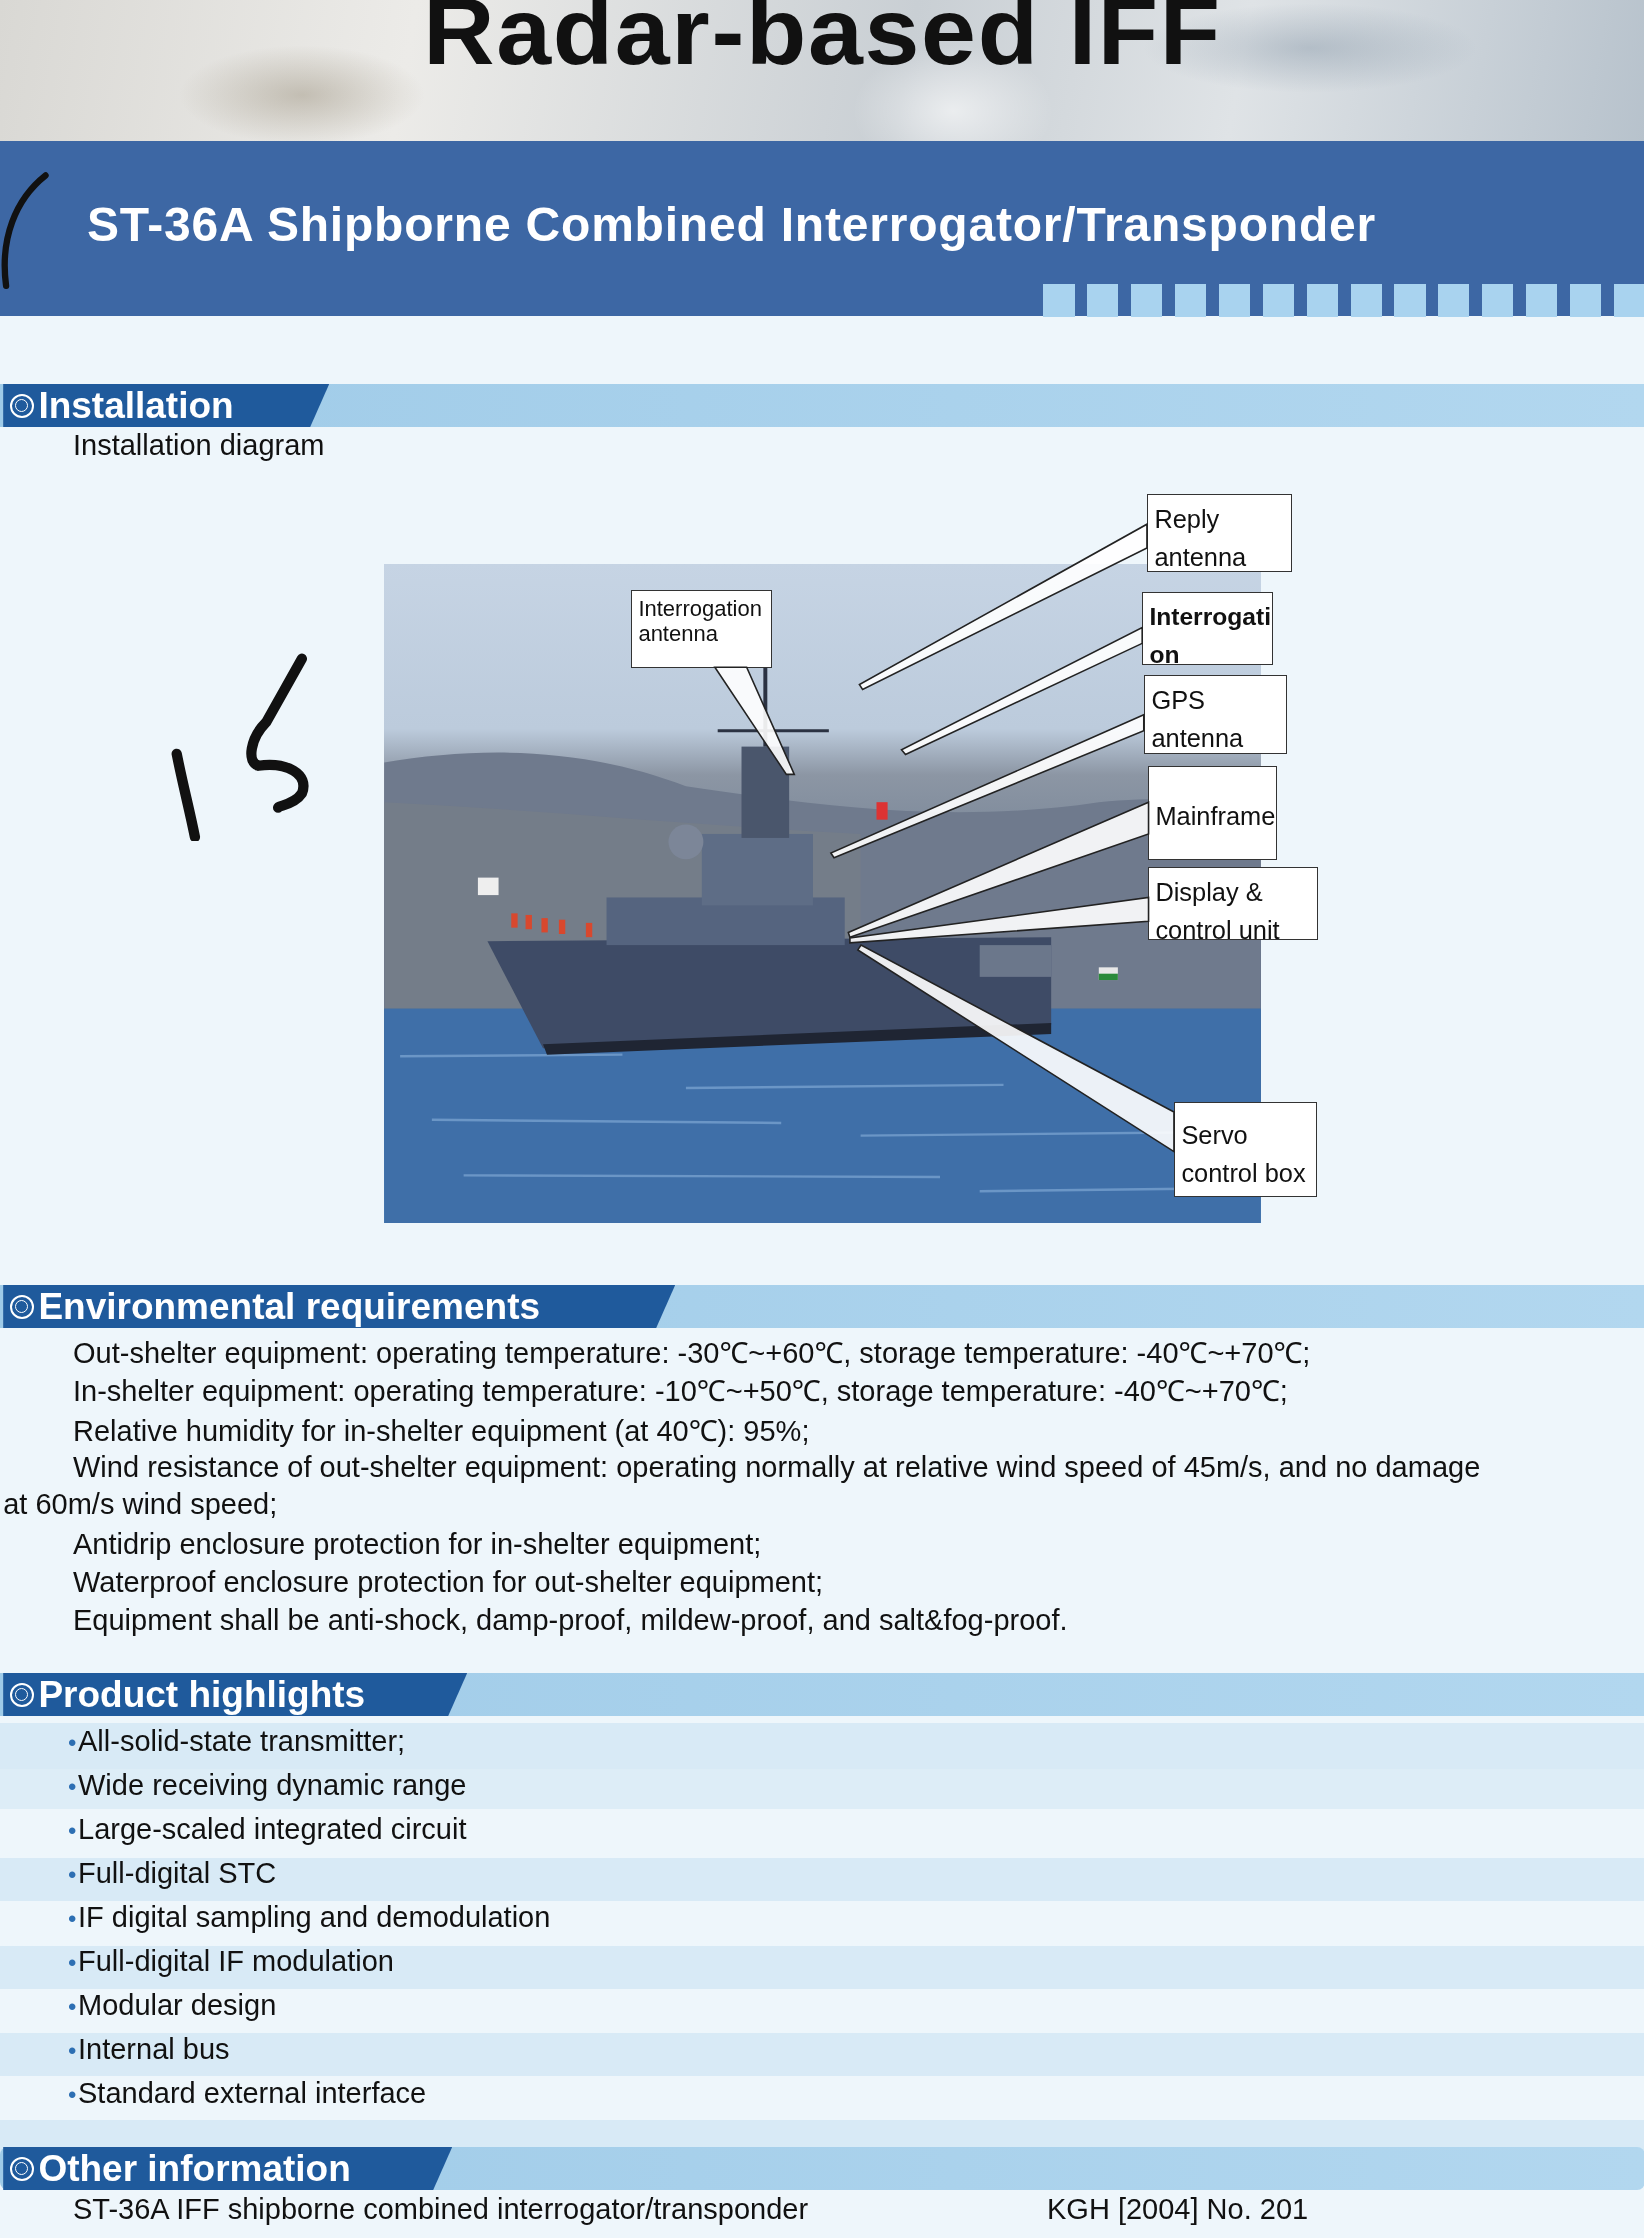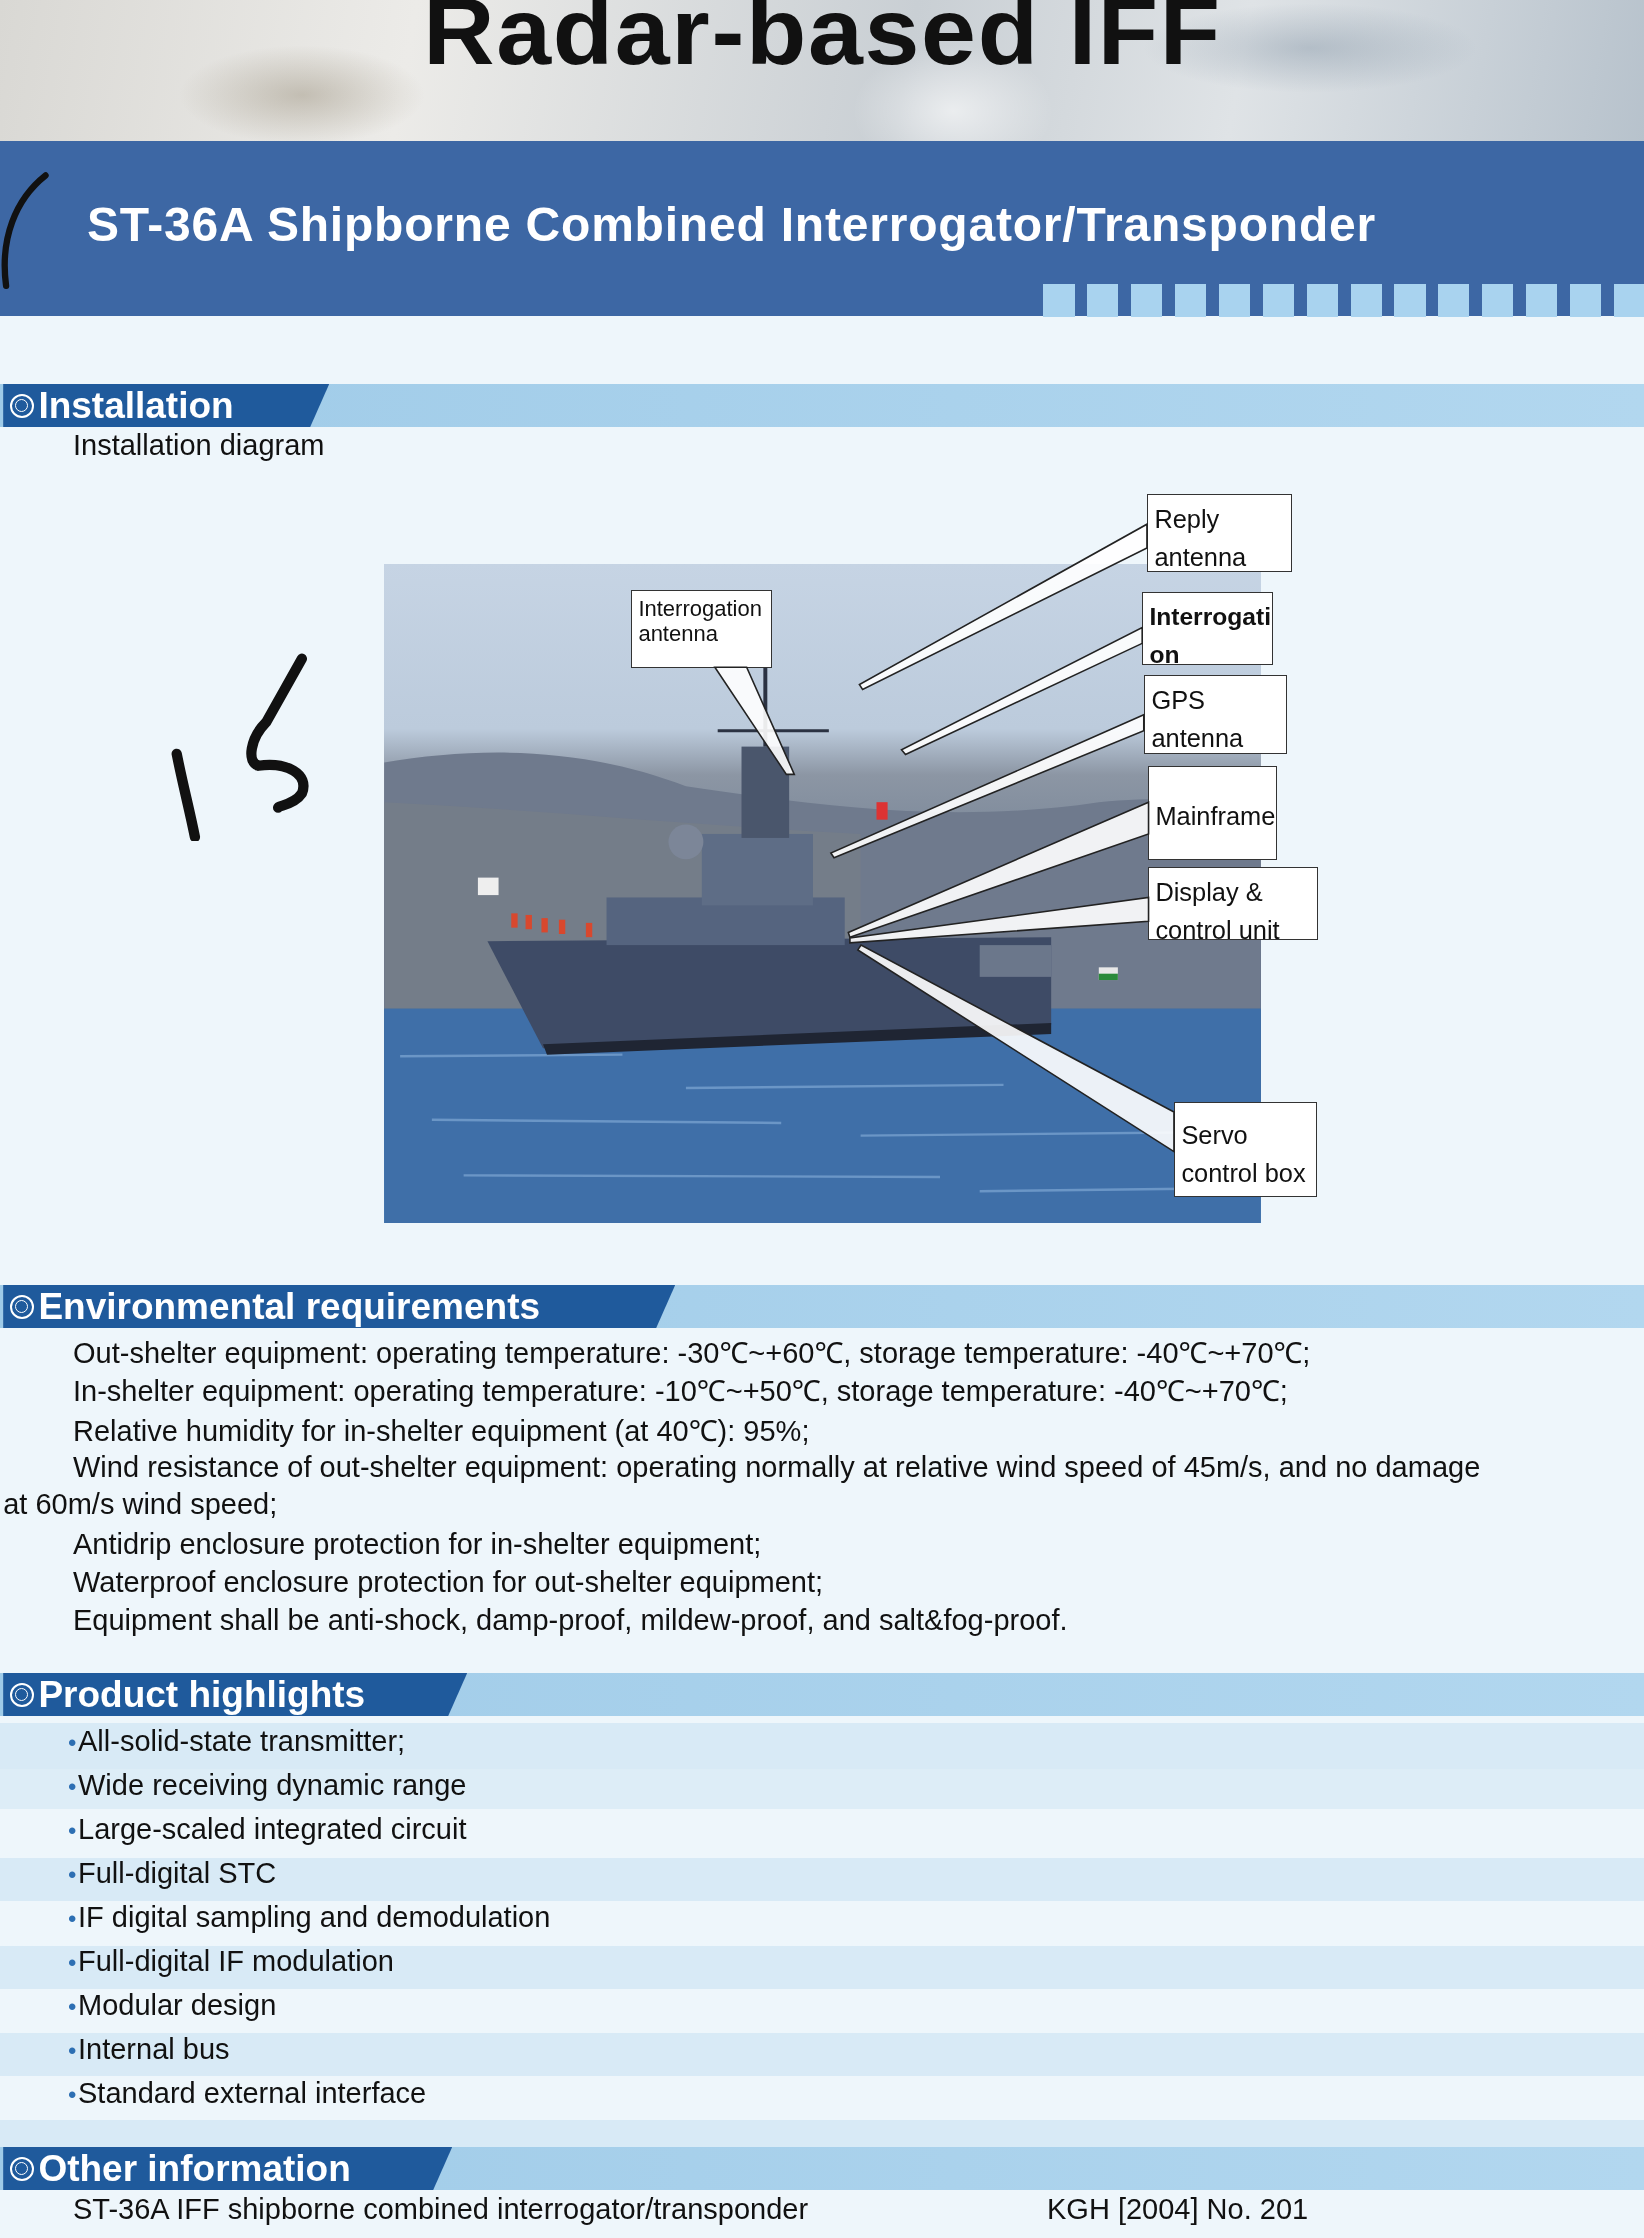--- a/index.html
+++ b/index.html
@@ -223,21 +223,21 @@
 <div class="hl-item" style="top:1725px;"><span class="dot">•</span><span>All-solid-state transmitter;</span></div>
 <div class="hl-item" style="top:1769px;"><span class="dot">•</span><span>Wide receiving dynamic range</span></div>
 <div class="hl-item" style="top:1813px;"><span class="dot">•</span><span>Large-scaled integrated circuit</span></div>
 <div class="hl-item" style="top:1857px;"><span class="dot">•</span><span>Full-digital STC</span></div>
 <div class="hl-item" style="top:1901px;"><span class="dot">•</span><span>IF digital sampling and demodulation</span></div>
 <div class="hl-item" style="top:1945px;"><span class="dot">•</span><span>Full-digital IF modulation</span></div>
 <div class="hl-item" style="top:1989px;"><span class="dot">•</span><span>Modular design</span></div>
 <div class="hl-item" style="top:2033px;"><span class="dot">•</span><span>Internal bus</span></div>
 <div class="hl-item" style="top:2077px;"><span class="dot">•</span><span>Standard external interface</span></div>
 
-<div class="section-head" style="top:2147px;">
+<div class="section-head" style="top:2147px;border-radius:8px;">
   <div class="tab" style="width:449px;">
     <span class="ring"></span>
     <span>Other information</span>
   </div>
 </div>
 <div class="other-text" style="left:73px;">ST-36A IFF shipborne combined interrogator/transponder</div>
 <div class="other-text" style="left:1047px;">KGH [2004] No. 201</div>
 
 
 </body></html>

